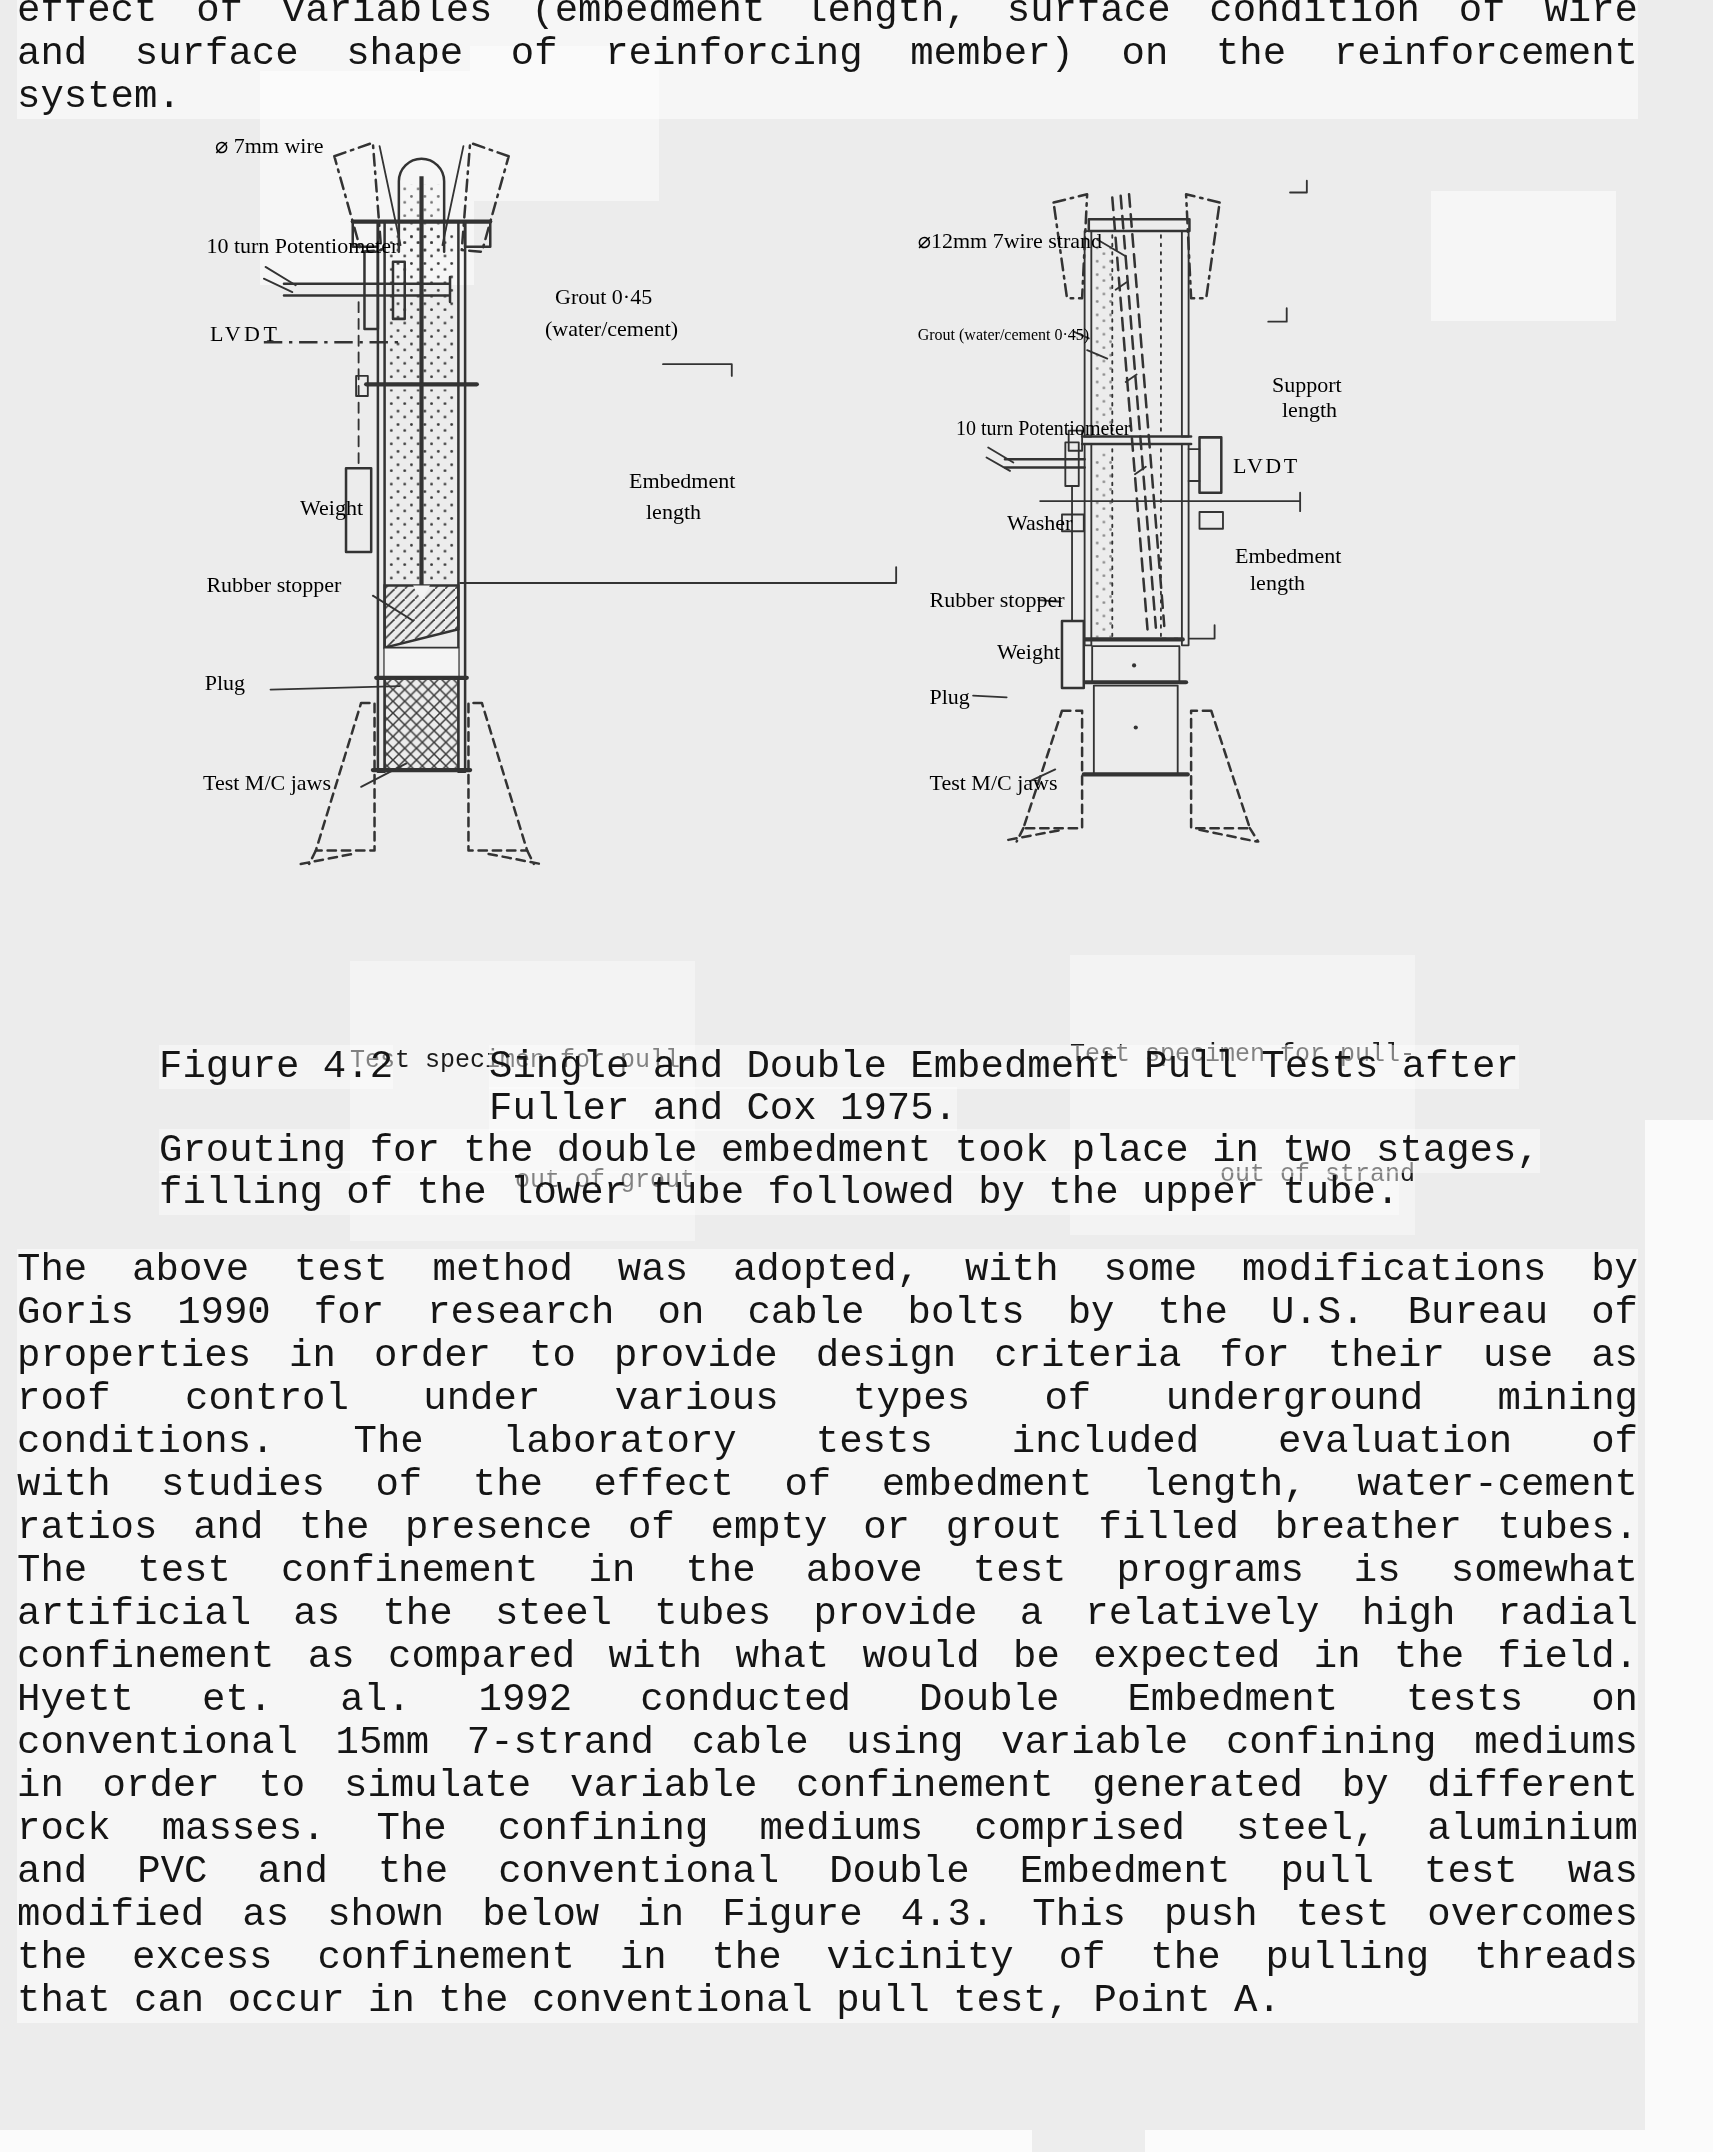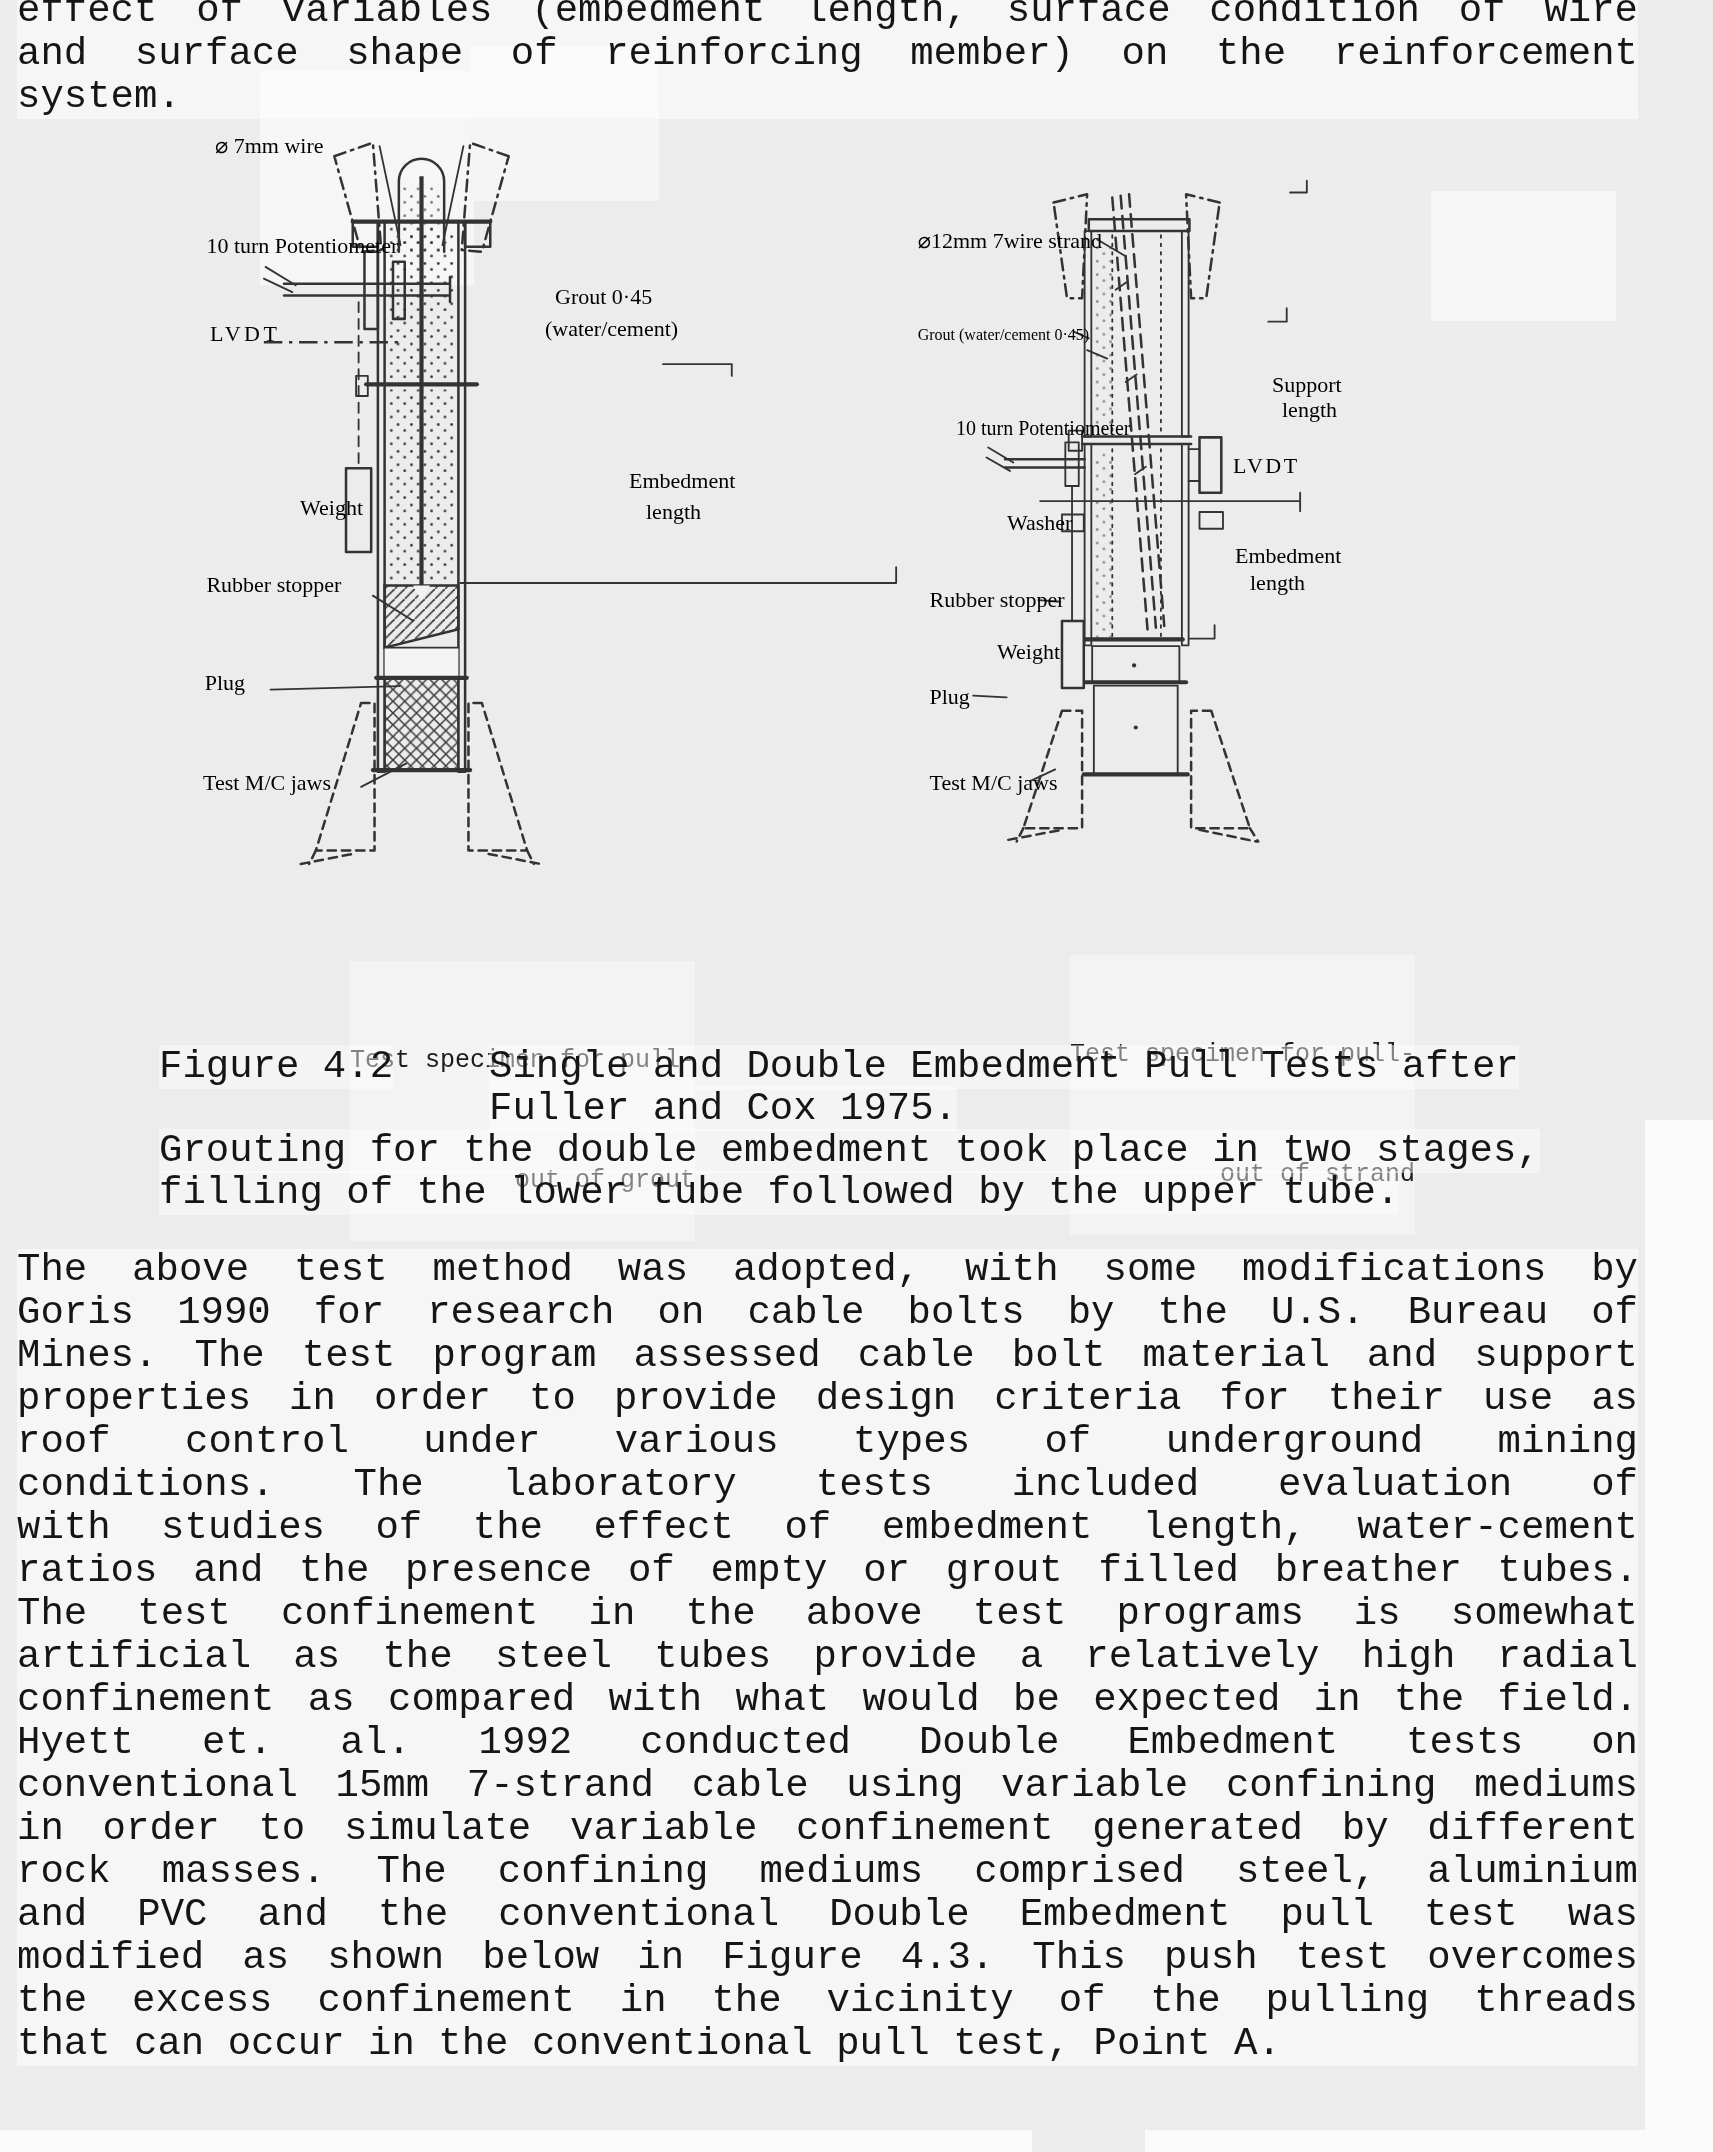--- a/index.html
+++ b/index.html
@@ -227,21 +227,20 @@
 
 <span class="figcap mono" style="left:159px;top:1045px;">Figure 4.2</span>
 <span class="figcap mono" style="left:489px;top:1045px;">Single and Double Embedment Pull Tests after</span>
 <span class="figcap mono" style="left:489px;top:1087px;">Fuller and Cox 1975.</span>
 <span class="figcap mono" style="left:159px;top:1129px;">Grouting for the double embedment took place in two stages,</span>
 <span class="figcap mono" style="left:159px;top:1171px;">filling of the lower tube followed by the upper tube.</span>
 
 <div class="txtblock" style="top:1249px;">
   <div class="tline">The above test method was adopted, with some modifications by</div>
   <div class="tline">Goris 1990 for research on cable bolts by the U.S. Bureau of</div>
-  <div class="tline">Mines.  The test program assessed cable bolt material and support</div>
   <div class="tline">properties in order to provide design criteria for their use as</div>
   <div class="tline">roof control under various types of underground mining</div>
   <div class="tline">conditions.  The laboratory tests included evaluation of</div>
   <div class="tline">with studies of the effect of embedment length, water-cement</div>
   <div class="tline">ratios and the presence of empty or grout filled breather tubes.</div>
   <div class="tline">The test confinement in the above test programs is somewhat</div>
   <div class="tline">artificial as the steel tubes provide a relatively high radial</div>
   <div class="tline">confinement as compared with what would be expected in the field.</div>
   <div class="tline">Hyett et. al. 1992 conducted Double Embedment tests on</div>
   <div class="tline">conventional 15mm 7-strand cable using variable confining mediums</div>

